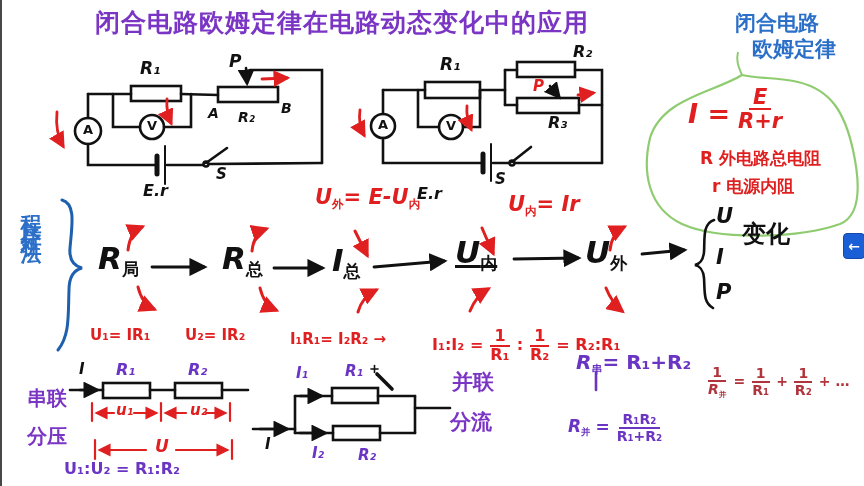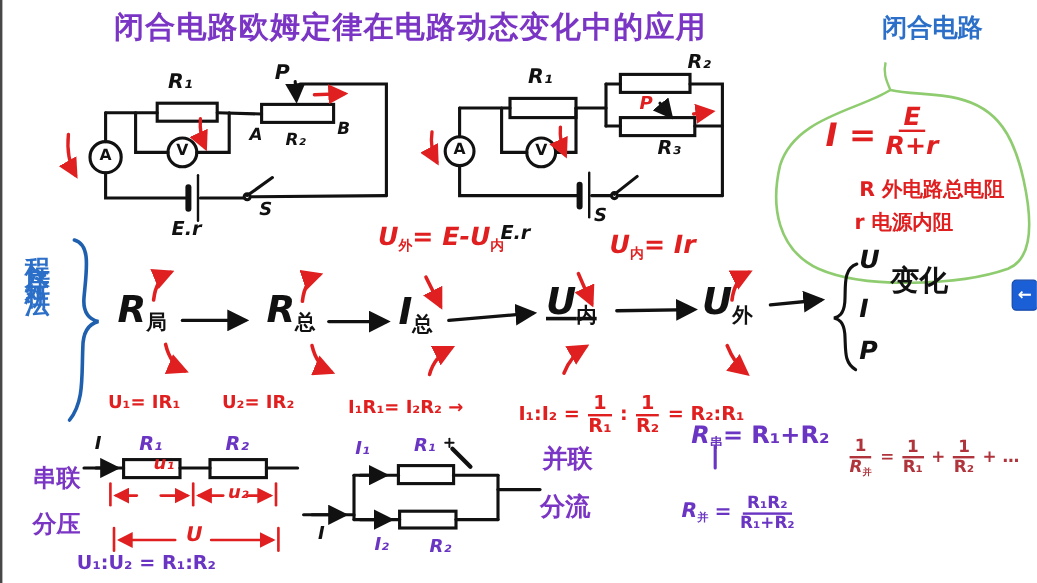--- a/index.html
+++ b/index.html
@@ -176,27 +176,28 @@
     </g>
 
     <g stroke="#6a35c2" stroke-width="2.6" fill="none" stroke-linecap="round">
       <path d="M596,372 L596,390"></path>
     </g>
   </svg>
 
   <div class="t purple b" style="left:95px;top:10px;font-size:25px;letter-spacing:1px;">闭合电路欧姆定律在电路动态变化中的应用</div>
 
   <div class="t blue b" style="left:735px;top:12px;font-size:21px;">闭合电路</div>
+  <div class="t blue b" style="left:752px;top:38px;font-size:21px;">欧姆定律</div>
 
   <div class="t red b it" style="left:688px;top:100px;font-size:27px;">I =</div>
   <div class="t red b frac" style="left:736px;top:86px;font-size:21px;">
     <span class="fn it">E</span>
     <span class="fd it">R+r</span>
   </div>
-  <div class="t red b" style="left:700px;top:150px;font-size:17px;margin-left:16px;">R 外电路总电阻</div>
+  <div class="t red b" style="left:700px;top:150px;font-size:17px;">R 外电路总电阻</div>
   <div class="t red b" style="left:712px;top:178px;font-size:17px;">r 电源内阻</div>
 
   <div class="t black b it" style="left:140px;top:60px;font-size:17px;">R₁</div>
   <div class="t black b it" style="left:229px;top:53px;font-size:17px;">P</div>
   <div class="t black b it" style="left:208px;top:106px;font-size:14px;">A</div>
   <div class="t black b it" style="left:238px;top:110px;font-size:14px;">R₂</div>
   <div class="t black b it" style="left:281px;top:101px;font-size:14px;">B</div>
   <div class="t black b meter" style="left:79px;top:123px;font-size:13px;">A</div>
   <div class="t black b meter" style="left:143px;top:119px;font-size:13px;">V</div>
   <div class="t black b it" style="left:143px;top:183px;font-size:16px;">E.r</div>
@@ -254,21 +255,21 @@
     <span class="frac">
         <span class="fn">1</span>
         <span class="fd">R₂</span>
       </span>
     <span>= R₂:R₁</span>
   </div>
 
   <div class="t black b it" style="left:79px;top:362px;font-size:15px;">I</div>
   <div class="t vio b it" style="left:116px;top:362px;font-size:16px;">R₁</div>
   <div class="t vio b it" style="left:188px;top:362px;font-size:16px;">R₂</div>
-  <div class="t red b it" style="left:116px;top:379px;font-size:15px;margin-left:12px;">u₁</div>
+  <div class="t red b it" style="left:116px;top:403px;font-size:15px;">u₁</div>
   <div class="t red b it" style="left:190px;top:403px;font-size:15px;">u₂</div>
   <div class="t red b it" style="left:155px;top:438px;font-size:17px;">U</div>
   <div class="t vio b" style="left:64px;top:461px;font-size:16px;">U₁:U₂ = R₁:R₂</div>
   <div class="t purple b" style="left:27px;top:388px;font-size:20px;">串联</div>
   <div class="t purple b" style="left:27px;top:426px;font-size:20px;">分压</div>
 
   <div class="t black b it" style="left:265px;top:437px;font-size:15px;">I</div>
   <div class="t vio b it" style="left:296px;top:366px;font-size:15px;">I₁</div>
   <div class="t vio b it" style="left:345px;top:364px;font-size:15px;">R₁</div>
   <div class="t vio b it" style="left:312px;top:446px;font-size:15px;">I₂</div>

